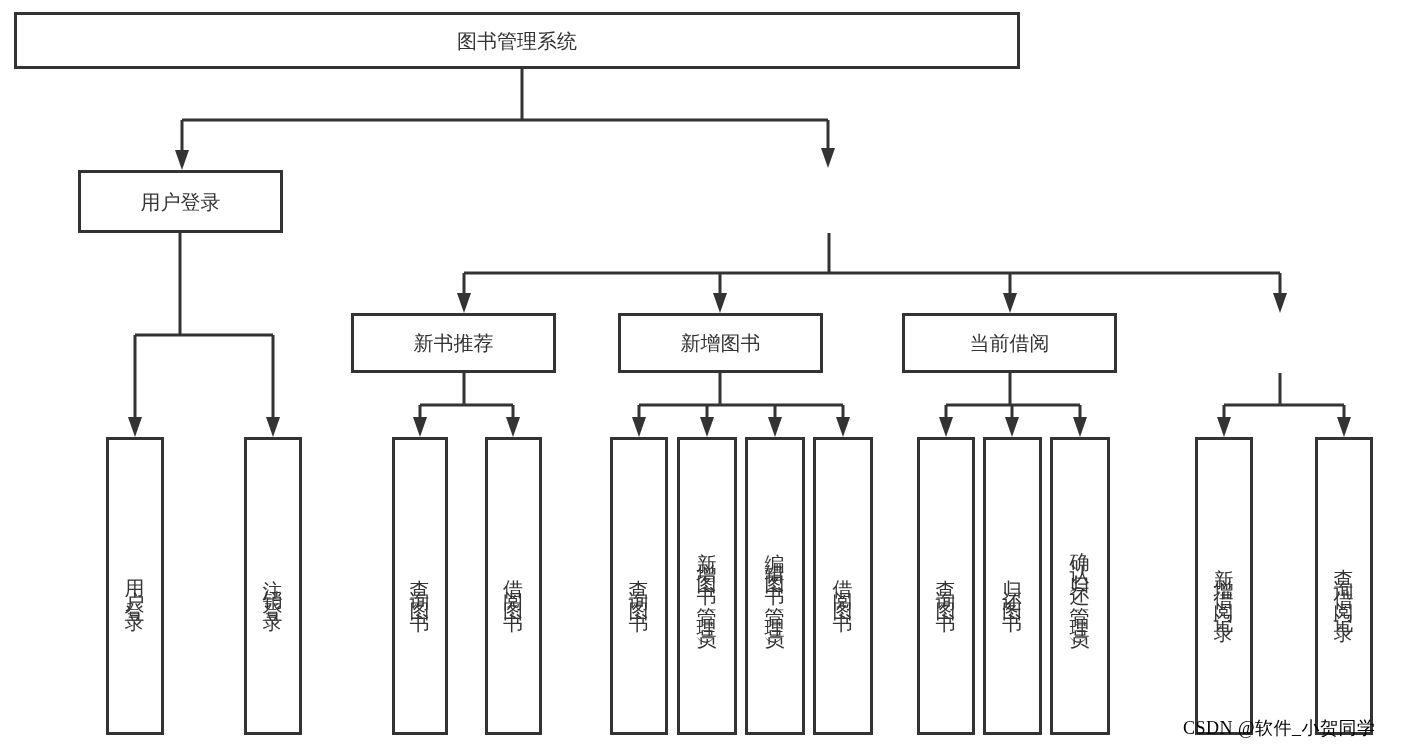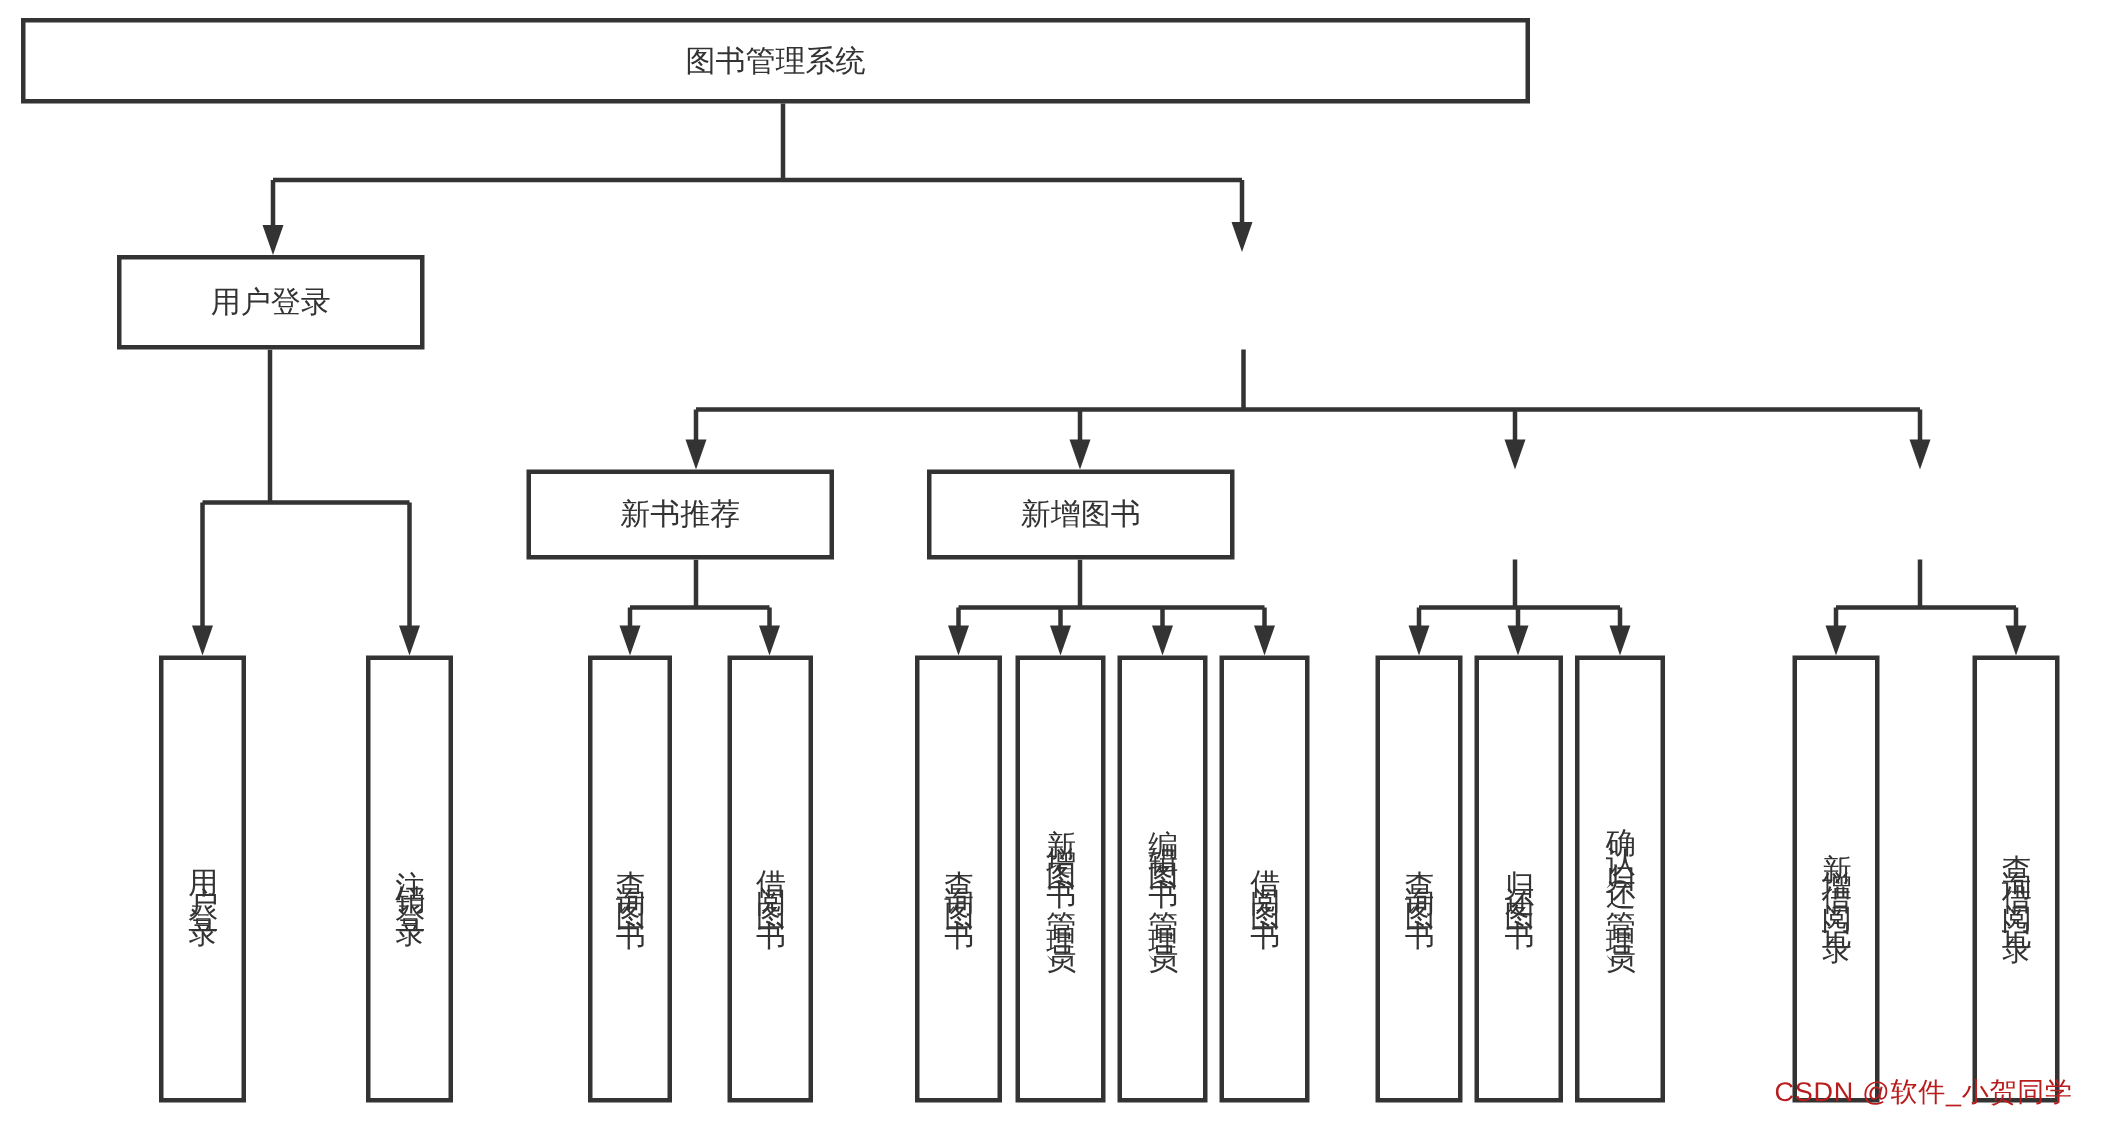--- a/index.html
+++ b/index.html
@@ -1,21 +1,21 @@
 <!DOCTYPE html>
 <html><head>
 <meta charset="utf-8">
 <style>
   html, body { margin: 0; padding: 0; background: #ffffff; }
   .stage {
     position: relative;
     width: 1405px;
     height: 747px;
     background: #ffffff;
-    font-family: Liberation Sans, sans-serif;
+    font-family: Liberation Serif, serif;
     color: #333333;
     overflow: hidden;
   }
   svg.connectors { position: absolute; left: 0; top: 0; }
   .box {
     position: absolute;
     box-sizing: border-box;
     border: 3px solid #333333;
     background: #ffffff;
     display: flex;
@@ -30,21 +30,21 @@
     writing-mode: vertical-rl;
     text-orientation: mixed;
     letter-spacing: 11px;
     font-size: 20px;
   }
   .watermark {
     position: absolute;
     left: 1183px;
     top: 716px;
     font-size: 18px;
-    color: #b91c1c;
+    color: #000000;
     letter-spacing: 0.5px;
     z-index: 6;
     white-space: nowrap;
   }
 </style>
 </head>
 <body>
 
 <div class="stage">
 
@@ -78,20 +78,21 @@
       <polygon points="1337,417 1351,417 1344,437"></polygon>
     </g>
   </svg>
 
   <div class="box" style="left:14px; top:12px; width:1006px; height:57px;">图书管理系统</div>
 
   <div class="box" style="left:78px; top:170px; width:205px; height:63px;">用户登录</div>
 
   <div class="box" style="left:351px; top:313px; width:205px; height:60px;">新书推荐</div>
   <div class="box" style="left:618px; top:313px; width:205px; height:60px;">新增图书</div>
+  <div class="box" style="left:902px; top:313px; width:215px; height:60px;">当前借阅</div>
 
   <div class="box vbox" style="left:106px; top:437px; width:58px; height:298px;">用户登录</div>
   <div class="box vbox" style="left:244px; top:437px; width:58px; height:298px;">注销登录</div>
 
   <div class="box vbox" style="left:392px; top:437px; width:56px; height:298px;">查询图书</div>
   <div class="box vbox" style="left:485px; top:437px; width:57px; height:298px;">借阅图书</div>
 
   <div class="box vbox" style="left:610px; top:437px; width:58px; height:298px;">查询图书</div>
   <div class="box vbox" style="left:677px; top:437px; width:60px; height:298px;">新增图书（管理员）</div>
   <div class="box vbox" style="left:745px; top:437px; width:60px; height:298px;">编辑图书（管理员）</div>

